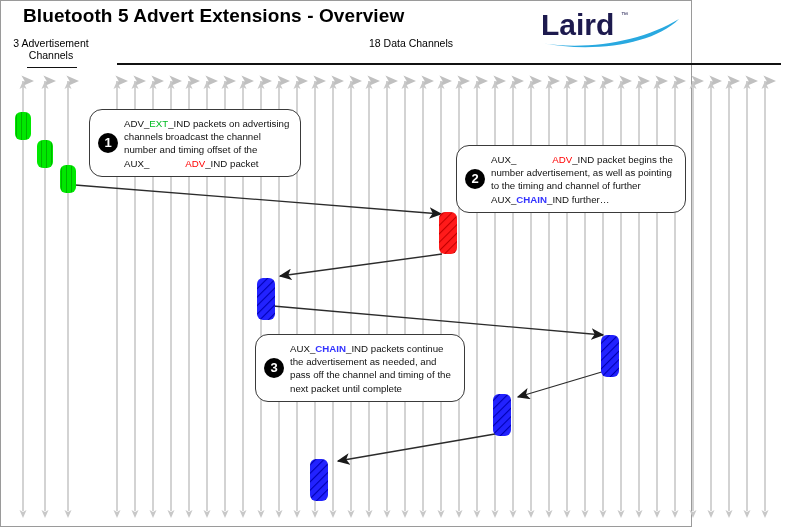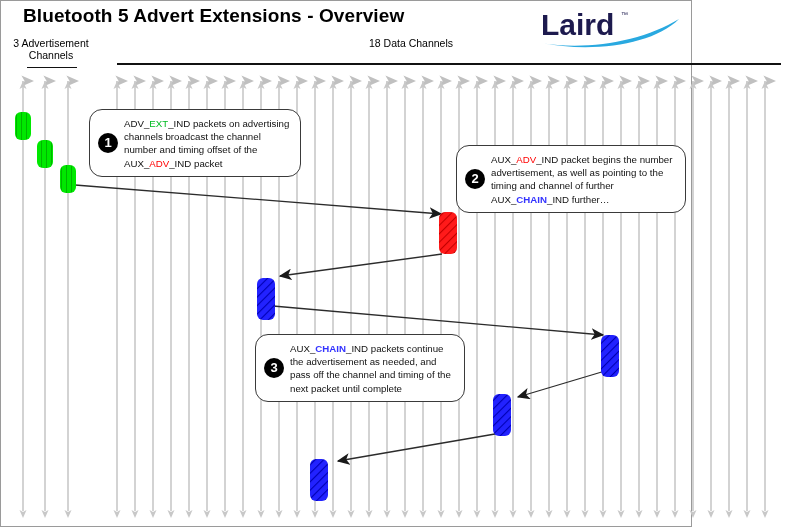--- a/index.html
+++ b/index.html
@@ -24,21 +24,21 @@
 
   #svg-layer{position:absolute;left:0;top:0;width:800px;height:527px;}
 
   .callout{position:absolute;background:#fff;border:1.5px solid #3a3a3a;
            border-radius:13px;box-sizing:border-box;}
   .callout .num{position:absolute;left:8px;top:50%;transform:translateY(-50%);
            width:20px;height:20px;border-radius:50%;background:#000;color:#fff;
            font-size:13px;font-weight:700;line-height:20px;text-align:center;}
   .callout .txt{position:absolute;left:34px;right:7px;top:7px;bottom:5px;
            font-size:9.7px;line-height:13.2px;color:#111;}
-  .g{color:#00bb22;} .r{color:#ff0000;} .b{color:#3333ff;font-weight:bold;}
+  .g{color:#00bb22;} .r{color:#ff0000;margin-left:36px;} .b{color:#3333ff;font-weight:bold;}
 
   #co1{left:88px;top:108px;width:212px;height:68px;}
   #co2{left:455px;top:144px;width:230px;height:68px;}
   #co3{left:254px;top:333px;width:210px;height:68px;}
 </style>
 </head>
 <body>
 
 <div id="frame">
 

